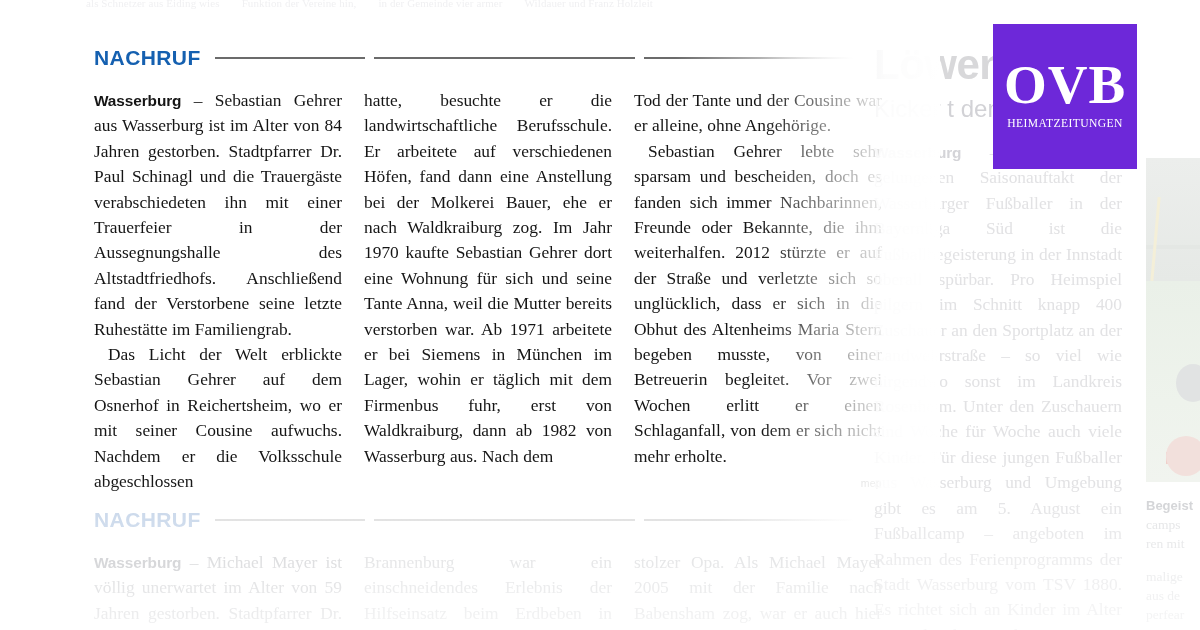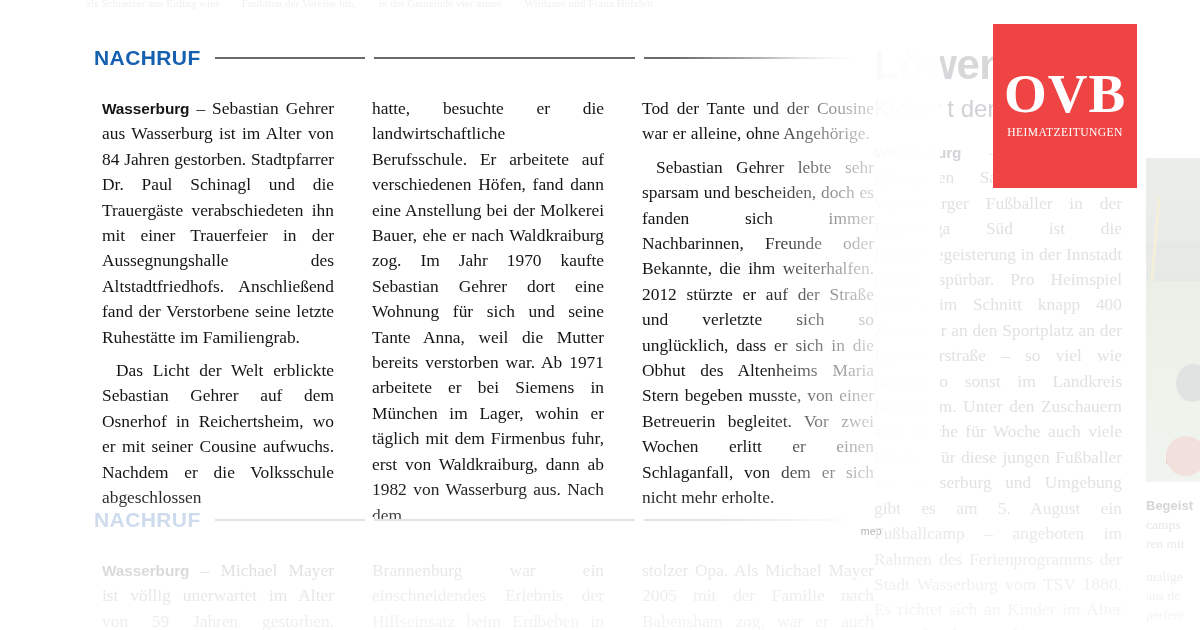--- a/index.html
+++ b/index.html
@@ -86,21 +86,21 @@
   .col {
     width: 248px;
     font-size: 17.4px;
     line-height: 25.4px;
     text-align: justify;
     text-justify: inter-word;
     hyphens: manual;
     color: #151515;
     word-spacing: .2px;
   }
-  .col p { margin: 8px; }
+  .col p { margin: 0; }
   .col p + p { text-indent: 14px; }
   .lead {
     font-family: "Liberation Sans", sans-serif;
     font-weight: 700;
     font-size: 15.4px;
     letter-spacing: -.1px;
   }
 
   .byline {
     display: block;
@@ -206,22 +206,22 @@
     font-size: 13px;
   }
   .caption .gap { display:block; height: 14px; }
 
   
   .logo {
     position: absolute;
     left: 993px;
     top: 24px;
     width: 144px;
-    height: 164px;
-    background: #ef4444;
+    height: 145px;
+    background: #6d28d9;
     display: flex;
     flex-direction: column;
     align-items: center;
     justify-content: center;
   }
   .logo-mark {
     font-family: "Liberation Serif", serif;
     font-weight: 700;
     font-size: 55px;
     line-height: 54px;

